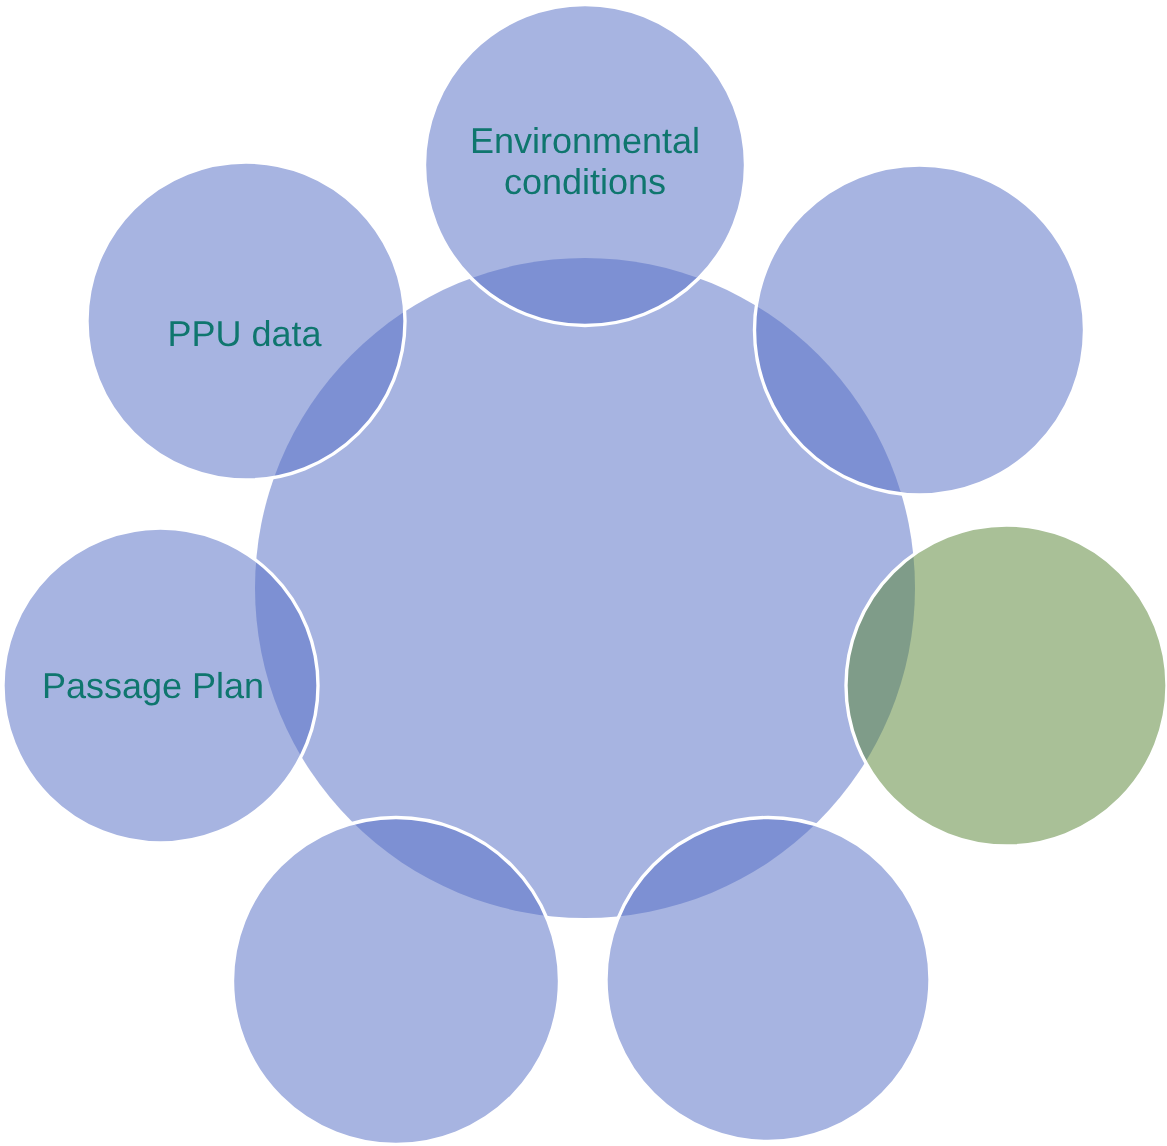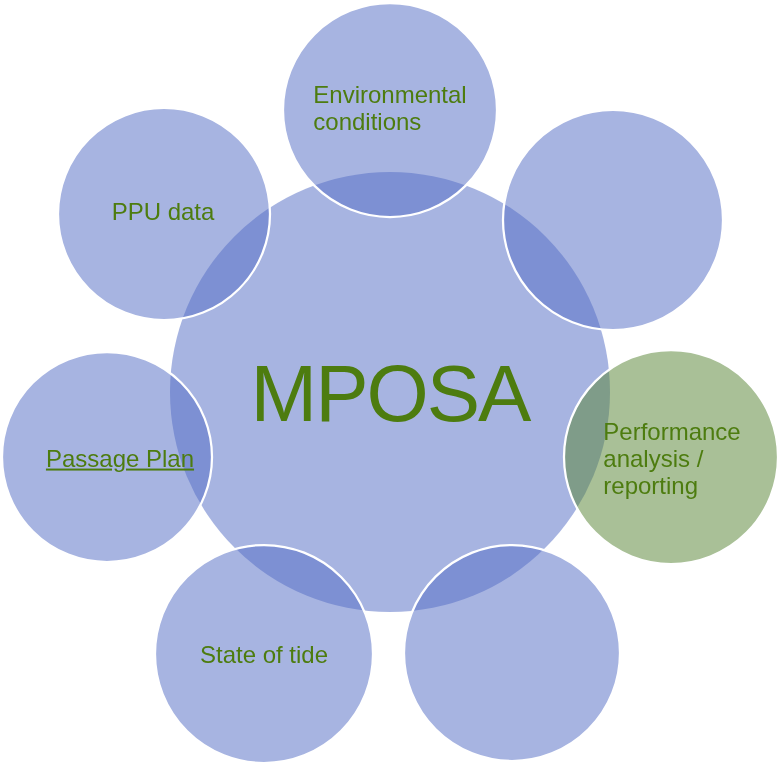--- a/index.html
+++ b/index.html
@@ -11,25 +11,25 @@
     font-family: "Liberation Sans", sans-serif;
     background: #ffffff;
   }
   .stage svg { position: absolute; left: 0; top: 0; }
   
   .hub-circle   { fill-opacity: 0.52; stroke: none; }
   .node-circle  { fill-opacity: 0.52; stroke-width: 2.25; }
   .label {
     position: absolute;
     transform: translate(-50%, -50%);
-    text-align: left;
+    text-align: center;
     white-space: pre-line;
     font-size: 24px;
     line-height: 1.12;
-    color: #4d7c0f;
+    color: #0f766e;
     width: max-content;
     pointer-events: none;
   }
   .hub-label {
     font-size: 80px;
     line-height: 1;
     letter-spacing: -2px;
   }
 </style>
 </head>
@@ -49,30 +49,25 @@
 
     <circle class="node-circle" cx="512" cy="653" r="108" stroke="#FFFFFF" fill="#5670C6"></circle>
 
     <circle class="node-circle" cx="264" cy="654" r="109" stroke="#FFFFFF" fill="#5670C6"></circle>
 
     <circle class="node-circle" cx="107" cy="457" r="105" stroke="#FFFFFF" fill="#5670C6"></circle>
 
     <circle class="node-circle" cx="164" cy="214" r="106" stroke="#FFFFFF" fill="#5670C6"></circle>
   </svg>
 
-  <div class="label hub-label" style="left:390px; top:394px;">MPOSA</div>
 
   <div class="label" style="left:390px; top:109px;">Environmental
 conditions</div>
 
 
-  <div class="label" style="left:672px; top:459px;">Performance
-analysis /
-reporting</div>
 
 
-  <div class="label" style="left:264px; top:655px;">State of tide</div>
 
-  <div class="label" style="left:120px; top:459px;text-decoration:underline;">Passage Plan</div>
+  <div class="label" style="left:102px; top:459px;">Passage Plan</div>
 
-  <div class="label" style="left:163px; top:212px;">PPU data</div>
+  <div class="label" style="left:163px; top:224px;">PPU data</div>
 
 </div>
 
 </body></html>

